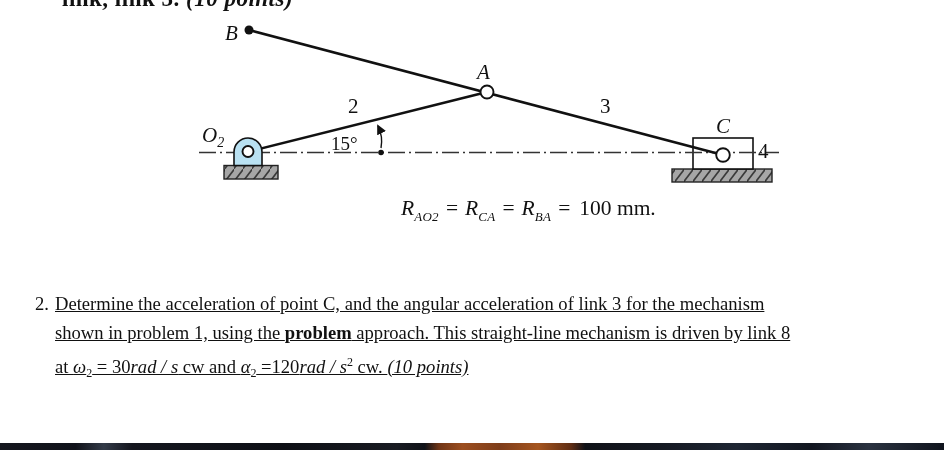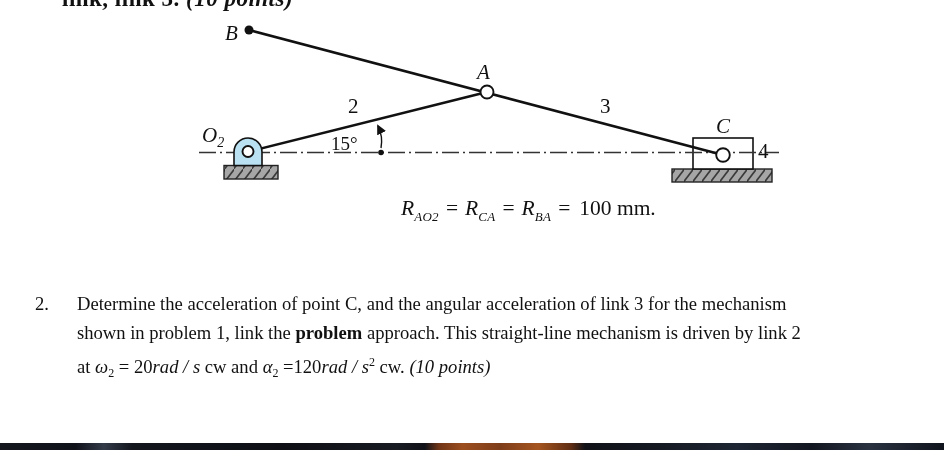--- a/index.html
+++ b/index.html
@@ -30,21 +30,21 @@
   
   .equation { position:absolute; left:401px; top:196px; font-size:21.5px; white-space:nowrap; }
   .equation .v { font-style:italic; }
   .msub { font-size:13px; font-style:italic; vertical-align:-6px; letter-spacing:.3px; }
   .equation .eq { padding:0 7px; }
   .equation .val { padding-left:2px; }
 
   
   .problem { position:absolute; left:35px; top:290px; width:840px; font-size:18.6px; line-height:28.8px; }
   .pnum { position:absolute; left:0; top:0; }
-  .ptext { margin-left:42px; }
+  .ptext { margin-left:20px;text-decoration:underline; }
   .ptext b { font-weight:bold; }
   .it { font-style:italic; }
   .gsub { font-size:12px; vertical-align:-4px; }
   .gsup { font-size:12px; vertical-align:7px; }
 
   
   .bottom-strip {
     position:absolute; left:0; top:443px; width:944px; height:7px;
     background:linear-gradient(90deg,
       #15171e 0%, #10121a 8%, #333b48 11%, #14161e 14%, #0d0f15 30%,
@@ -103,20 +103,20 @@
     <text class="lbl-i" x="716" y="133">C</text>
     <text class="lbl" x="758" y="158">4</text>
   </svg>
 
   <div class="equation"><span class="v">R</span><span class="msub">AO2</span><span class="eq">=</span><span class="v">R</span><span class="msub">CA</span><span class="eq">=</span><span class="v">R</span><span class="msub">BA</span><span class="eq">=</span><span class="val">100 mm.</span></div>
 
   <div class="problem">
     <div class="pnum">2.</div>
     <div class="ptext">
       <div>Determine the acceleration of point C, and the angular acceleration of link 3 for the mechanism</div>
-      <div><span>shown in problem 1, link the </span><b>problem</b><span> approach. This straight-line mechanism is driven by link 2</span></div>
-      <div><span>at </span><span class="it">ω</span><span class="gsub">2</span><span> = 20</span><span class="it">rad / s</span><span> cw and  </span><span class="it">α</span><span class="gsub">2</span><span> =120</span><span class="it">rad / s</span><span class="gsup">2</span><span> cw. </span><span class="it">(10 points)</span></div>
+      <div><span>shown in problem 1, using the </span><b>problem</b><span> approach. This straight-line mechanism is driven by link 8</span></div>
+      <div><span>at </span><span class="it">ω</span><span class="gsub">2</span><span> = 30</span><span class="it">rad / s</span><span> cw and  </span><span class="it">α</span><span class="gsub">2</span><span> =120</span><span class="it">rad / s</span><span class="gsup">2</span><span> cw. </span><span class="it">(10 points)</span></div>
     </div>
   </div>
 
   <div class="bottom-strip"></div>
 
 </div>
 
 </body></html>

